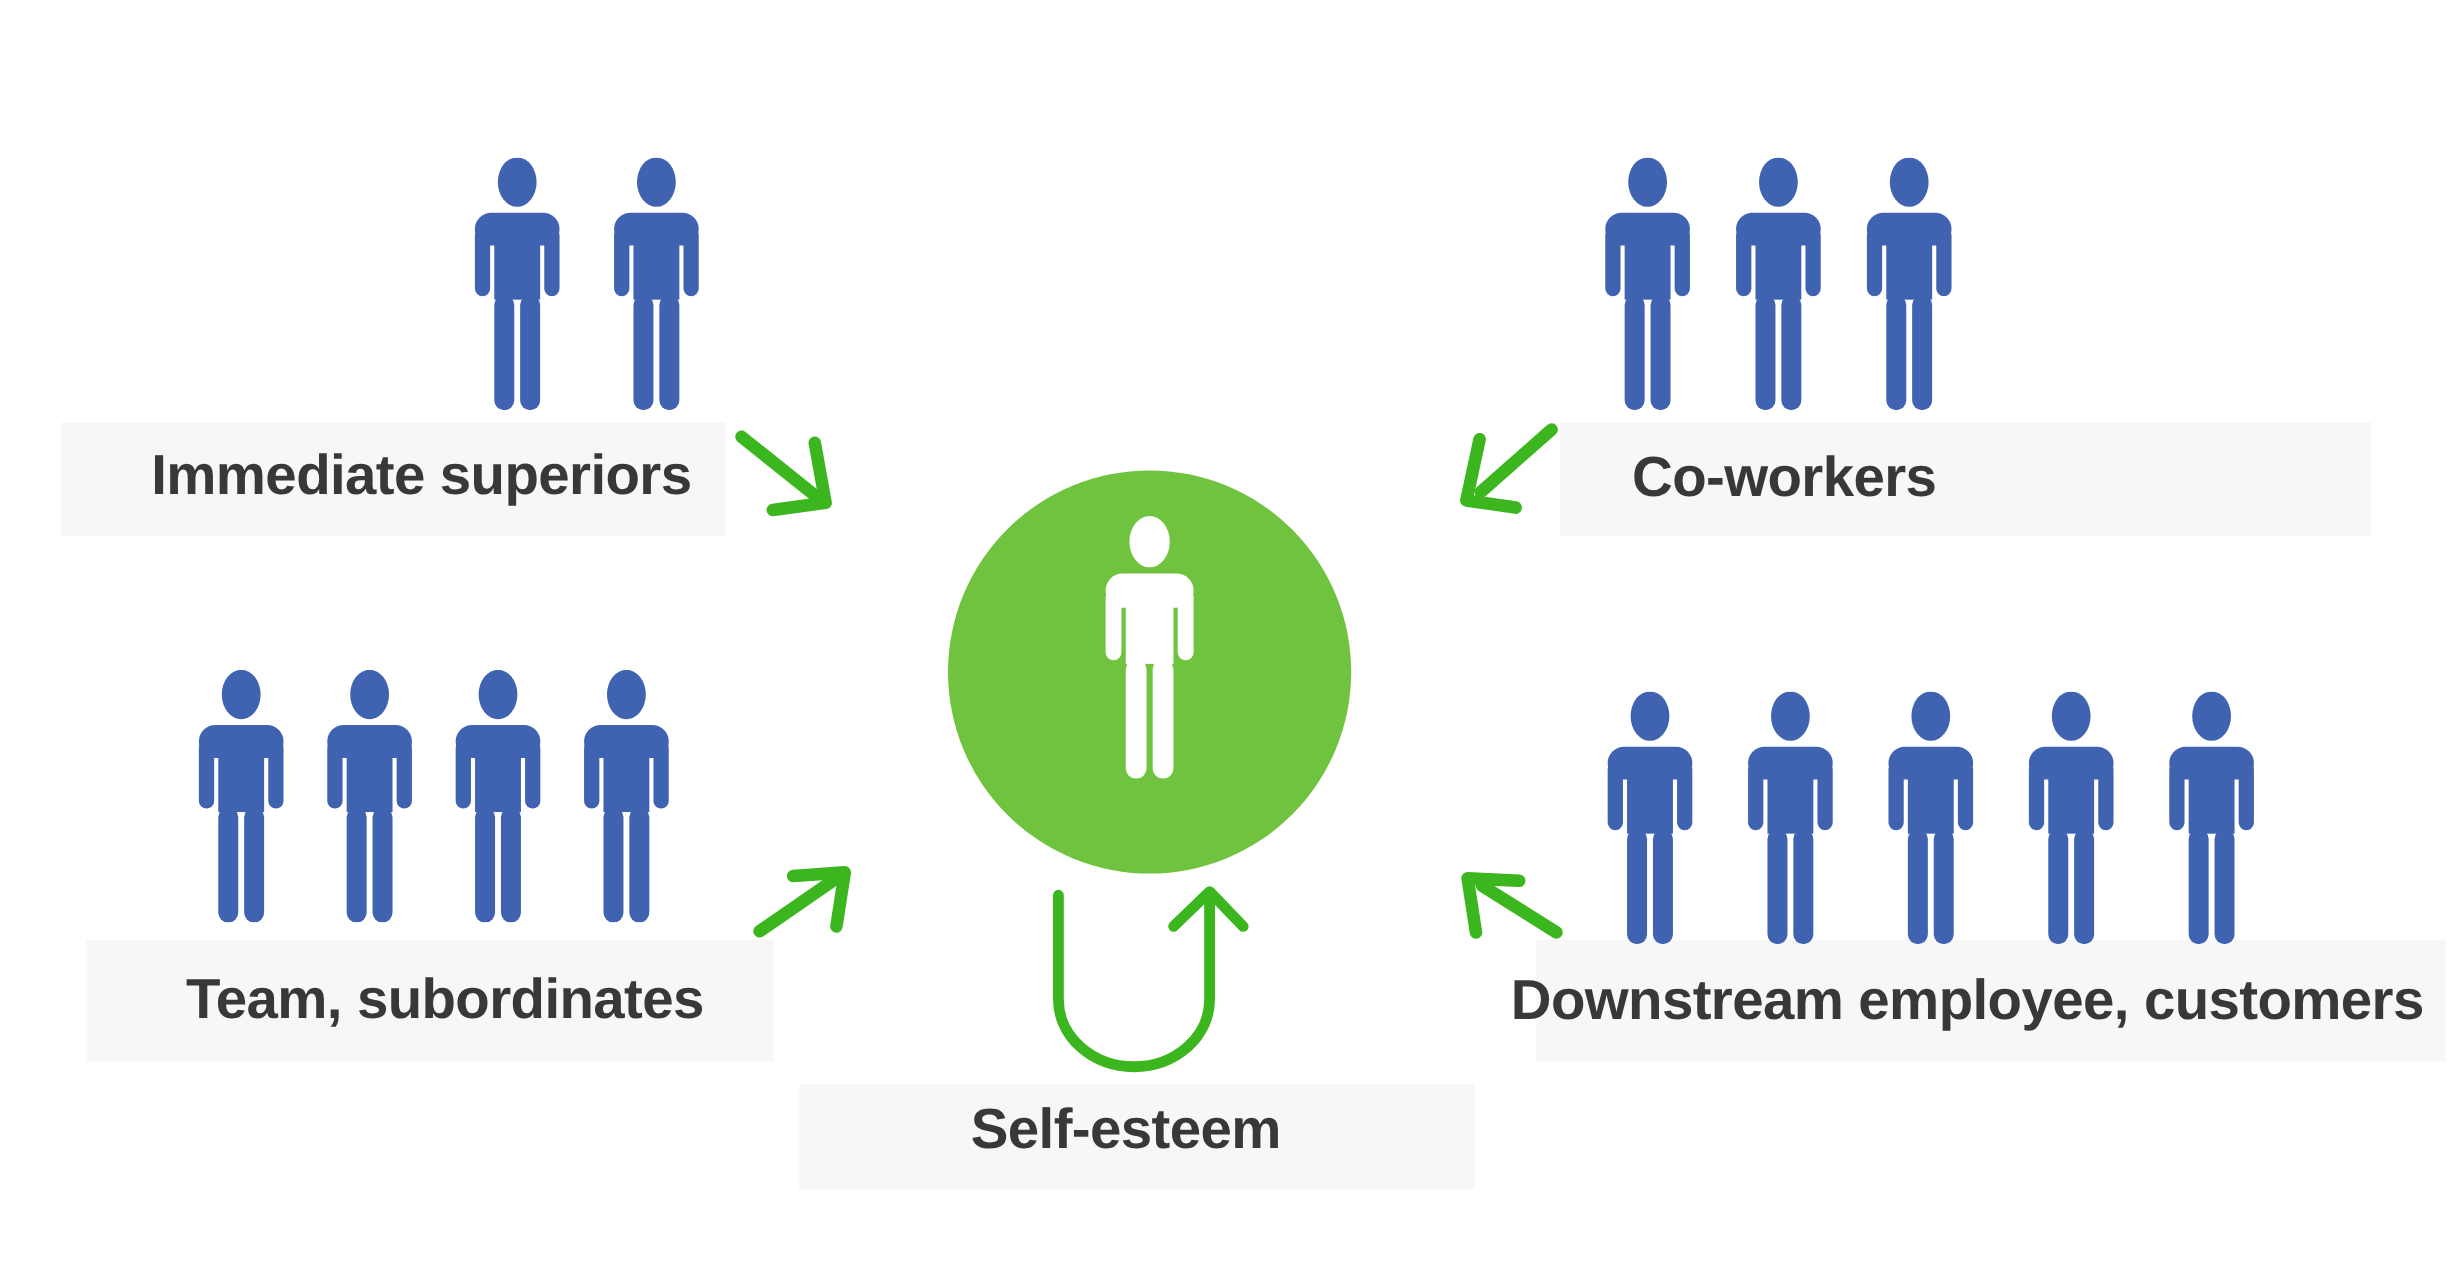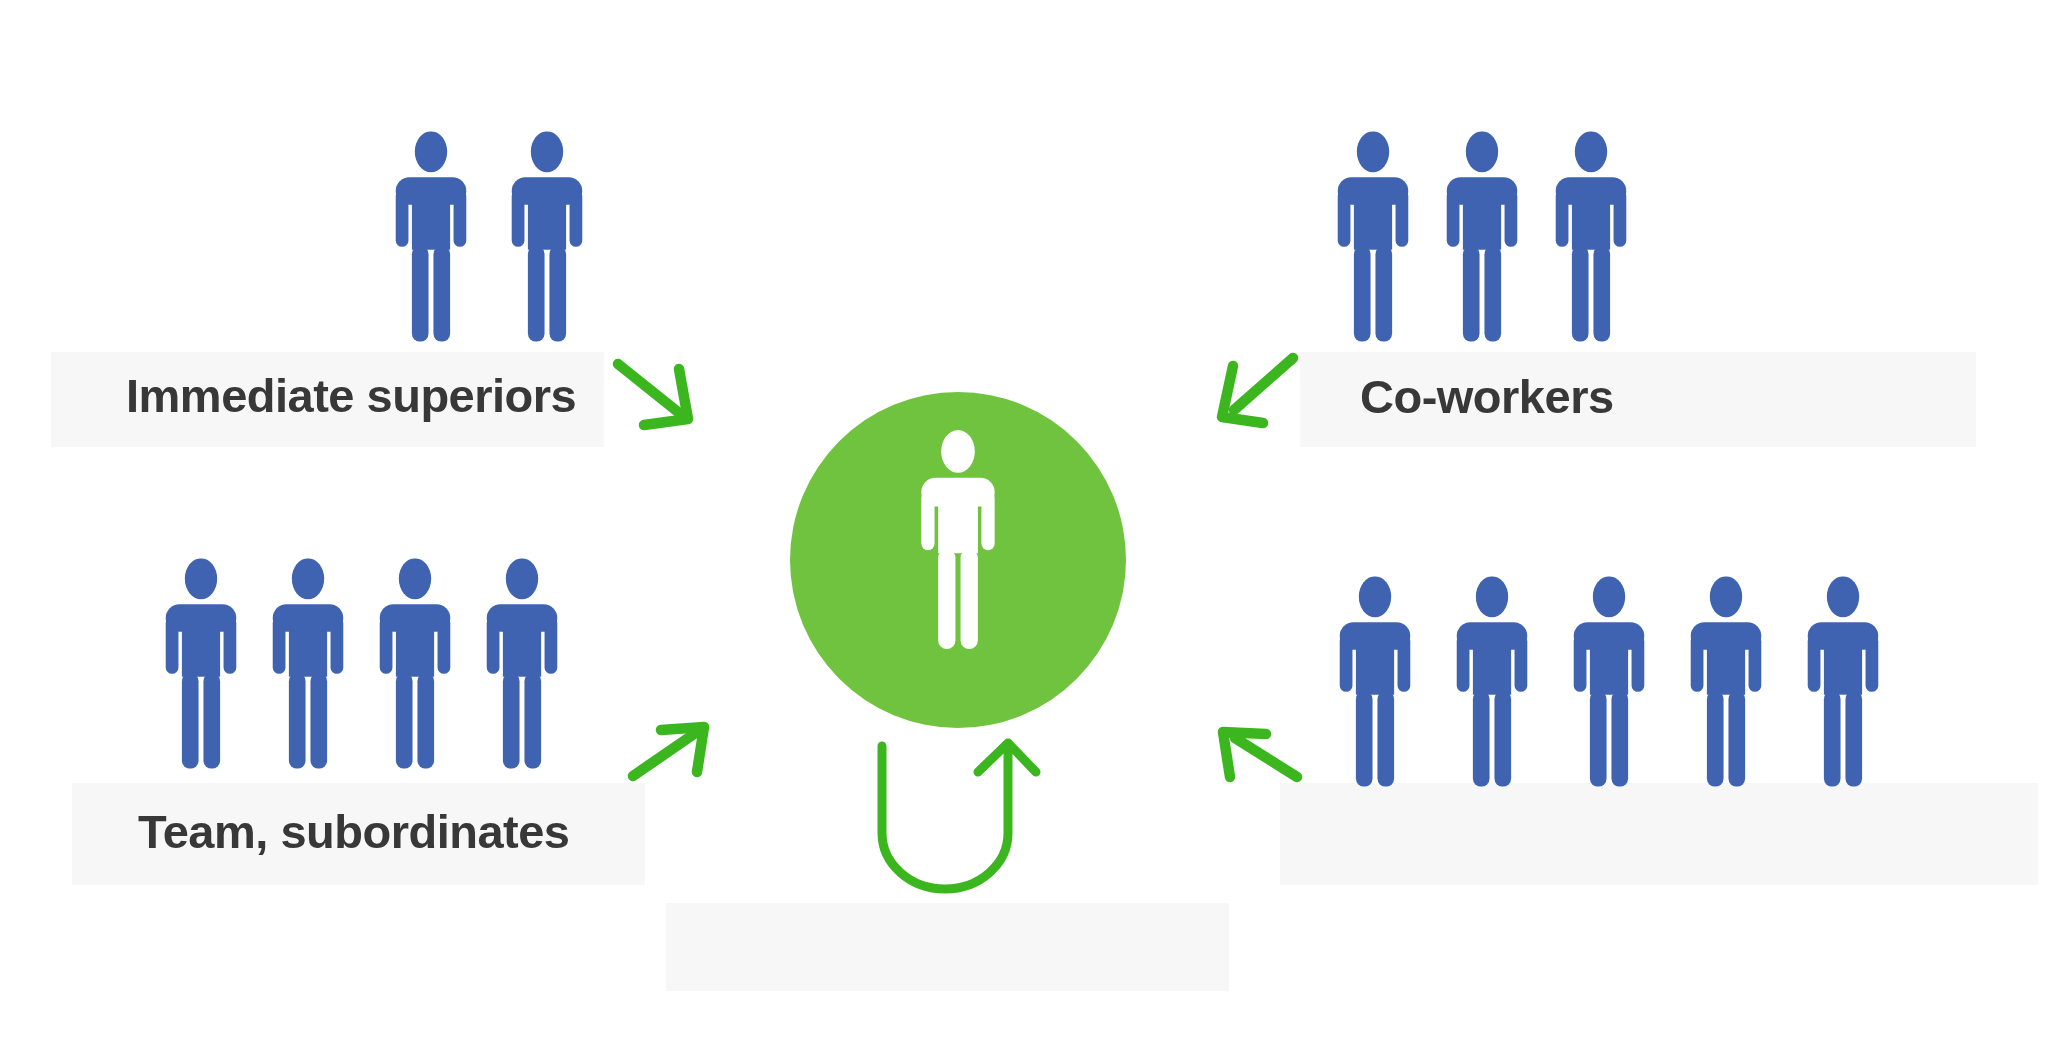--- a/index.html
+++ b/index.html
@@ -39,21 +39,21 @@
   .row-tr { left: 1324px; top: 131px; gap: 11px; }
   .row-bl { left: 152px; top: 558px; gap: 9px; }
   .row-br { left: 1326px; top: 576px; gap: 19px; }
   .band-tl   { left: 51px;   top: 352px; width: 553px; height: 95px; }
   .band-tr   { left: 1300px; top: 352px; width: 676px; height: 95px; }
   .band-bl   { left: 72px;   top: 783px; width: 573px; height: 102px; }
   .band-br   { left: 1280px; top: 783px; width: 758px; height: 102px; }
   .band-self { left: 666px;  top: 903px; width: 563px; height: 88px; }
   .label-tl   { left: 126px;  top: 372px; }
   .label-tr   { left: 1328px; top: 373px; margin-left: 32px; }
-  .label-bl   { left: 138px;  top: 808px; }
+  .label-bl   { left: 155px;  top: 808px; }
   .label-br   { left: 1259px; top: 809px; }
   .label-self { left: 809px;  top: 917px; }
   .overlay {
     position: absolute;
     left: 0; top: 0;
     width: 2048px;
     height: 1058px;
   }
   .center-circle { fill: var(--circle-green, #70c33e); }
   .center-person { fill: var(--center-person, #ffffff); }
@@ -171,14 +171,16 @@
 
     <g class="self-loop">
       <path d="M882,746 L882,833 A63,56 0 0 0 1008,833 L1008,744"></path>
       <path d="M978,772 L1008,743 L1036,772"></path>
     </g>
   </svg>
 
   <div class="label label-tl">Immediate superiors</div>
   <div class="label label-tr">Co-workers</div>
   <div class="label label-bl">Team, subordinates</div>
+  <div class="label label-br">Downstream employee, customers</div>
+  <div class="label label-self">Self-esteem</div>
 
 </div>
 
 </body></html>

